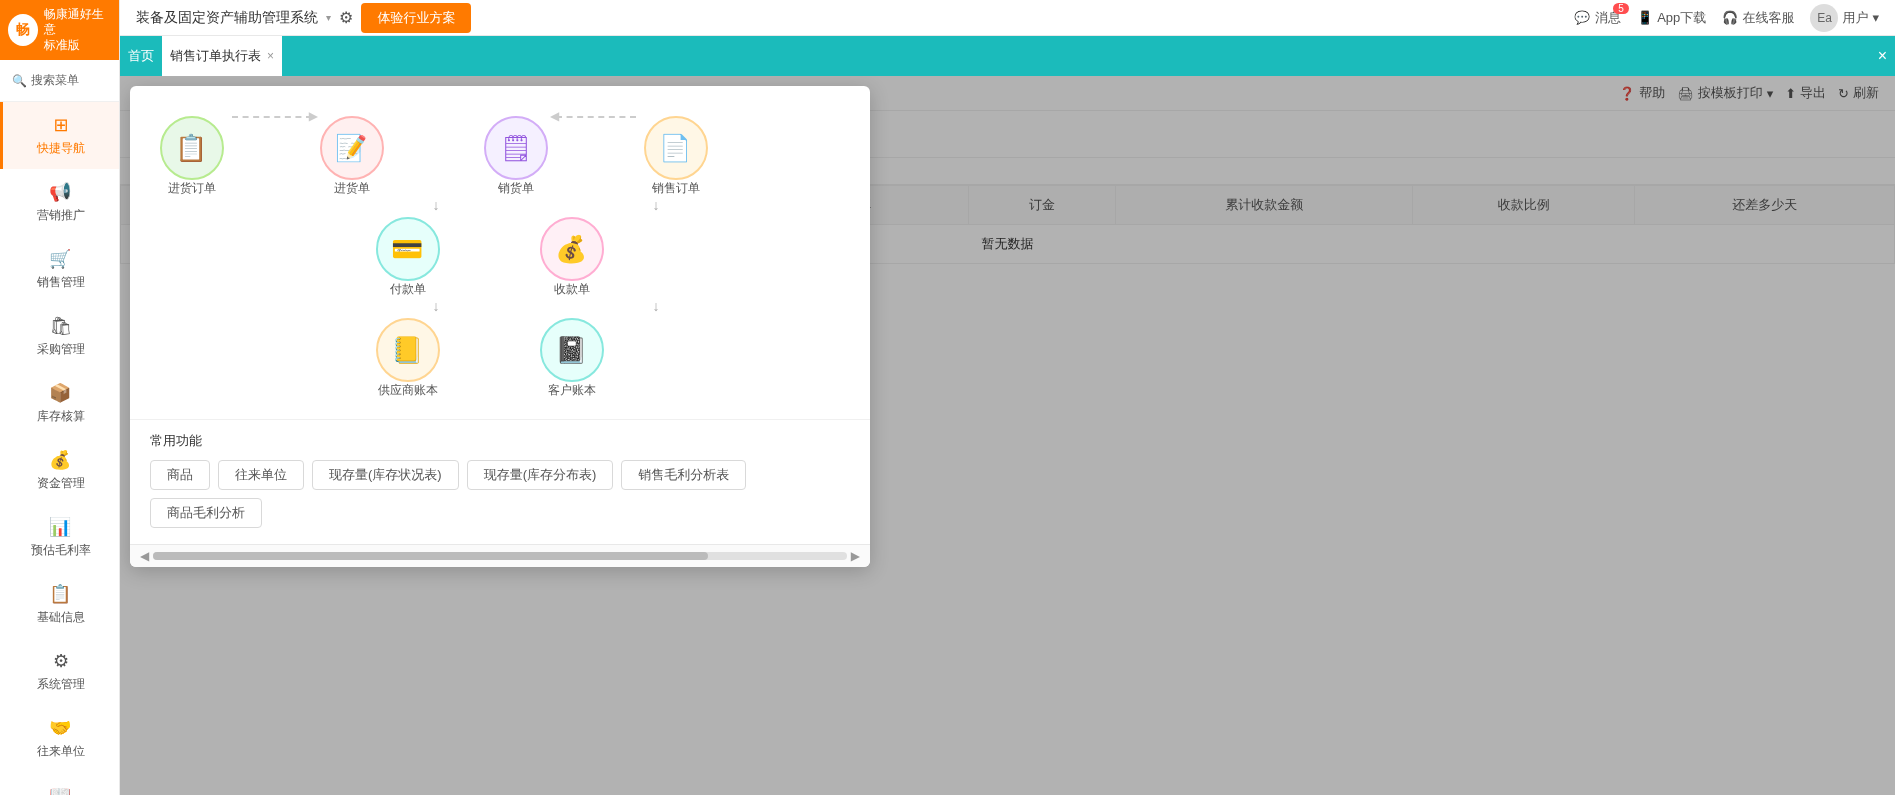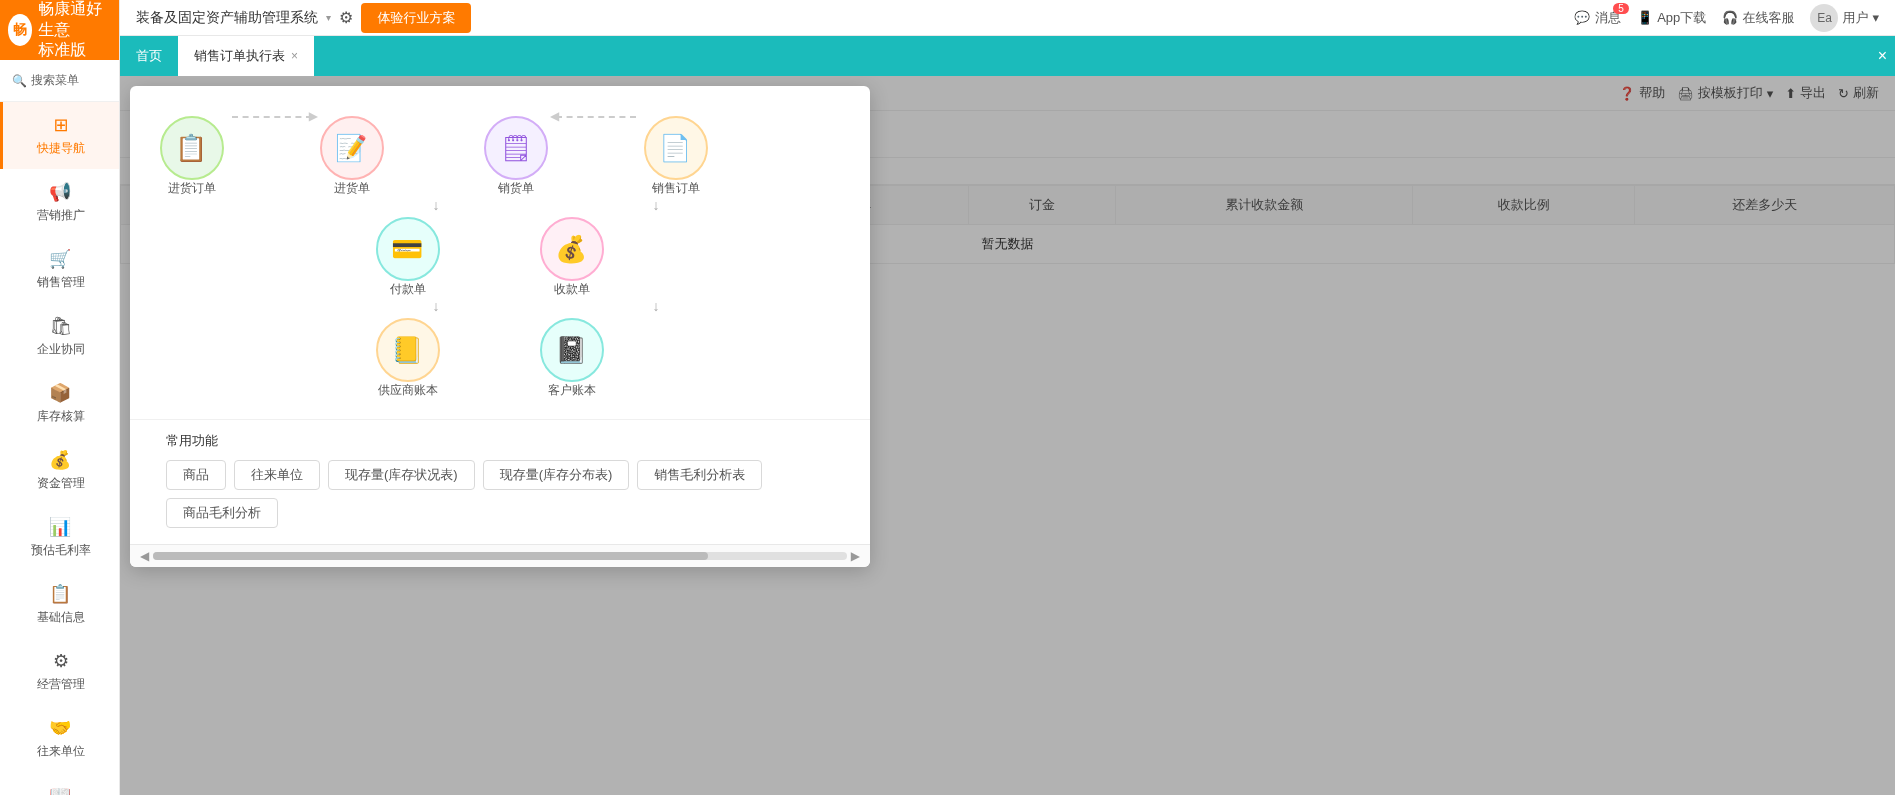--- a/index.html
+++ b/index.html
@@ -5,21 +5,21 @@
     * { box-sizing: border-box; margin: 0; padding: 0; }
     body { font-family: 'Microsoft YaHei', Arial, sans-serif; font-size: 13px; background: #f0f2f5; overflow: hidden; }
 
     
     .app-wrapper { display: flex; height: 795px; width: 1895px; }
 
     
     .sidebar { width: 120px; background: #fff; display: flex; flex-direction: column; border-right: 1px solid #e8e8e8; flex-shrink: 0; }
     .sidebar-logo { background: #ff7a00; padding: 12px 8px; display: flex; align-items: center; gap: 6px; height: 60px; }
     .sidebar-logo-icon { width: 32px; height: 32px; background: #fff; border-radius: 50%; display: flex; align-items: center; justify-content: center; color: #ff7a00; font-weight: bold; font-size: 14px; }
-    .sidebar-logo-text { color: #fff; font-size: 16px; line-height: 1.3; }
+    .sidebar-logo-text { color: #fff; font-size: 12px; line-height: 1.3; }
     .sidebar-search { padding: 8px; border-bottom: 1px solid #f0f0f0; }
     .sidebar-search-btn { width: 100%; background: none; border: none; cursor: pointer; display: flex; align-items: center; gap: 4px; color: #666; font-size: 12px; padding: 4px; }
     .sidebar-nav { flex: 1; overflow-y: auto; }
     .sidebar-nav-item { display: flex; flex-direction: column; align-items: center; padding: 12px 8px; cursor: pointer; color: #555; font-size: 12px; gap: 4px; border-left: 3px solid transparent; }
     .sidebar-nav-item.active { background: #fff5f0; color: #ff7a00; border-left-color: #ff7a00; }
     .nav-icon { font-size: 18px; }
 
     
     .main-area { flex: 1; display: flex; flex-direction: column; overflow: hidden; }
 
@@ -30,21 +30,21 @@
     .header-actions { display: flex; align-items: center; gap: 16px; }
     .header-btn { display: flex; align-items: center; gap: 4px; cursor: pointer; color: #555; font-size: 13px; position: relative; }
     .badge { position: absolute; top: -6px; right: -8px; background: #ff4d4f; color: #fff; border-radius: 10px; font-size: 10px; padding: 0 4px; min-width: 16px; text-align: center; }
     .try-btn { background: #ff7a00; color: #fff; border: none; padding: 6px 16px; border-radius: 4px; cursor: pointer; font-size: 13px; }
     .gear-btn { cursor: pointer; color: #555; font-size: 16px; }
     .avatar-circle { width: 28px; height: 28px; border-radius: 50%; background: #ddd; display: flex; align-items: center; justify-content: center; font-size: 12px; color: #666; }
     .dropdown-arrow { color: #999; font-size: 10px; }
 
     
     .tab-bar { height: 40px; background: #1bbbbb; display: flex; align-items: center; padding: 0; flex-shrink: 0; position: relative; }
-    .tab-item { height: 40px; display: flex; align-items: center; padding: 0 16px; cursor: pointer; font-size: 13px; gap: 6px; }
+    .tab-item { height: 40px; display: flex; align-items: center; padding: 0 8px; cursor: pointer; font-size: 13px; gap: 6px; }
     .tab-item.home { color: #fff; background: transparent; }
     .tab-item.active { background: #fff; color: #333; }
     .tab-close { color: #999; font-size: 12px; cursor: pointer; }
     .tab-close-top { position: absolute; right: 8px; top: 50%; transform: translateY(-50%); color: #fff; cursor: pointer; font-size: 16px; }
 
     
     .content-area { flex: 1; display: flex; flex-direction: column; overflow: hidden; position: relative; }
 
     
     .toolbar { background: #fff; padding: 8px 16px; display: flex; align-items: center; justify-content: flex-end; gap: 12px; border-bottom: 1px solid #f0f0f0; flex-shrink: 0; }
@@ -74,21 +74,21 @@
     .flow-circle { width: 64px; height: 64px; border-radius: 50%; display: flex; align-items: center; justify-content: center; font-size: 26px; }
     .flow-circle.green { background: #e8f8e8; color: #52c41a; border: 2px solid #b7eb8f; }
     .flow-circle.red { background: #fff0f0; color: #ff4d4f; border: 2px solid #ffb3b3; }
     .flow-circle.purple { background: #f5f0ff; color: #9254de; border: 2px solid #d3adf7; }
     .flow-circle.orange { background: #fff7e6; color: #fa8c16; border: 2px solid #ffd591; }
     .flow-circle.teal { background: #e6fffb; color: #13c2c2; border: 2px solid #87e8de; }
     .flow-circle.pink { background: #fff0f6; color: #eb2f96; border: 2px solid #ffadd2; }
     .flow-label { font-size: 12px; color: #555; text-align: center; }
 
     
-    .common-section { padding: 0 36px 16px; border-top: 1px solid #f0f0f0; }
+    .common-section { padding: 0 20px 16px; border-top: 1px solid #f0f0f0; }
     .common-title { font-size: 13px; color: #333; font-weight: 500; margin-bottom: 10px; padding-top: 12px; }
     .common-btns { display: flex; flex-wrap: wrap; gap: 8px; }
     .common-btn { border: 1px solid #d9d9d9; background: #fff; padding: 5px 16px; border-radius: 4px; cursor: pointer; font-size: 13px; color: #555; white-space: nowrap; }
 
     
     .scroll-bar-area { padding: 4px 10px; background: #fafafa; border-top: 1px solid #e8e8e8; display: flex; align-items: center; gap: 4px; }
     .scroll-track { flex: 1; height: 8px; background: #e0e0e0; border-radius: 4px; }
     .scroll-thumb { width: 80%; height: 8px; background: #bbb; border-radius: 4px; }
     .scroll-nav { cursor: pointer; color: #999; font-size: 12px; }
 
@@ -128,41 +128,41 @@
       <div class="sidebar-nav-item">
         <span class="nav-icon">📢</span>
         <span>营销推广</span>
       </div>
       <div class="sidebar-nav-item">
         <span class="nav-icon">🛒</span>
         <span>销售管理</span>
       </div>
       <div class="sidebar-nav-item">
         <span class="nav-icon">🛍</span>
-        <span>企业协同</span>
+        <span>采购管理</span>
       </div>
       <div class="sidebar-nav-item">
         <span class="nav-icon">📦</span>
         <span>库存核算</span>
       </div>
       <div class="sidebar-nav-item">
         <span class="nav-icon">💰</span>
         <span>资金管理</span>
       </div>
       <div class="sidebar-nav-item">
         <span class="nav-icon">📊</span>
         <span>预估毛利率</span>
       </div>
       <div class="sidebar-nav-item">
         <span class="nav-icon">📋</span>
         <span>基础信息</span>
       </div>
       <div class="sidebar-nav-item">
         <span class="nav-icon">⚙</span>
-        <span>经营管理</span>
+        <span>系统管理</span>
       </div>
       <div class="sidebar-nav-item">
         <span class="nav-icon">🤝</span>
         <span>往来单位</span>
       </div>
       <div class="sidebar-nav-item">
         <span class="nav-icon">📖</span>
 
       </div>
     </div>

